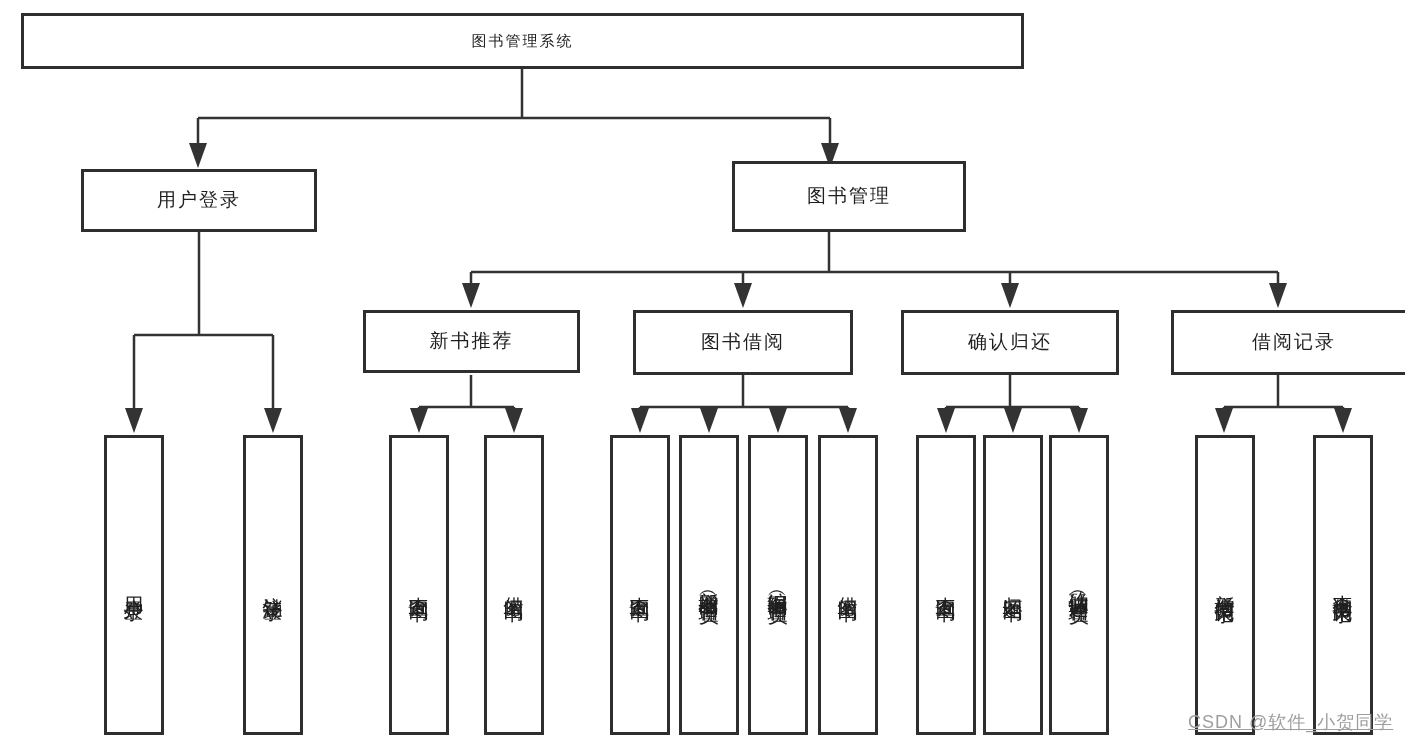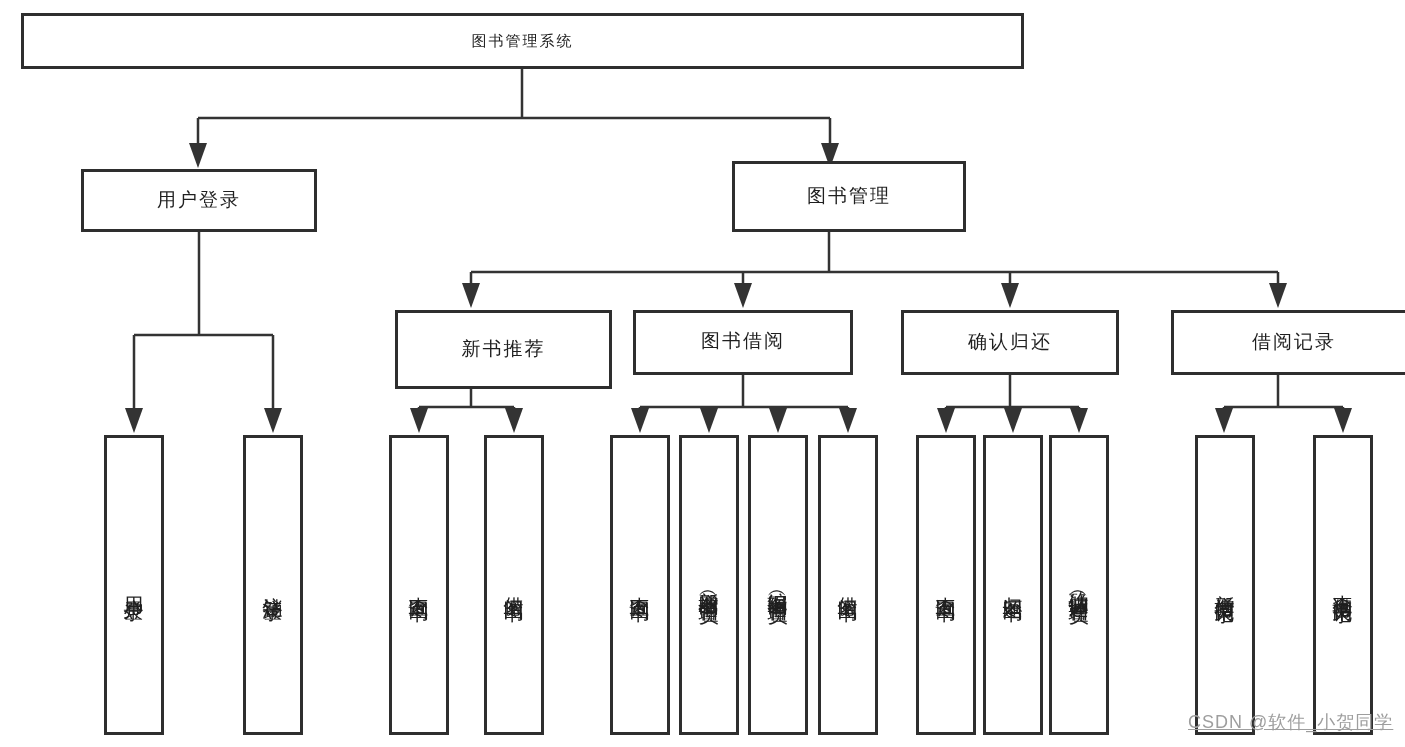--- a/index.html
+++ b/index.html
@@ -104,22 +104,22 @@
     <path class="ln" d="M1278 375 V407 M1224 407 H1343 M1224 407 V412 M1343 407 V412"></path>
     <polygon class="ah" points="1224,433 1215,408 1233,408"></polygon>
     <polygon class="ah" points="1343,433 1334,408 1352,408"></polygon>
   </svg>
 
   <div class="node root" style="left:21px; top:13px; width:1003px; height:56px;">图书管理系统</div>
 
   <div class="node" style="left:81px; top:169px; width:236px; height:63px;">用户登录</div>
   <div class="node" style="left:712px; top:161px; width:234px; height:71px;margin-left:20px;">图书管理</div>
 
-  <div class="node" style="left:363px; top:310px; width:217px; height:79px;margin-left:32px;">新书推荐</div>
-  <div class="node" style="left:633px; top:310px; width:220px; height:65px;font-family:Liberation Mono, monospace;">图书借阅</div>
+  <div class="node" style="left:363px; top:310px; width:217px; height:63px;">新书推荐</div>
+  <div class="node" style="left:633px; top:310px; width:220px; height:65px;">图书借阅</div>
   <div class="node" style="left:901px; top:310px; width:218px; height:65px;">确认归还</div>
   <div class="node" style="left:1171px; top:310px; width:246px; height:65px;">借阅记录</div>
 
   <div class="node v" style="left:104px; top:435px; width:60px; height:300px;">用户登录</div>
   <div class="node v" style="left:243px; top:435px; width:60px; height:300px;">注销登录</div>
 
   <div class="node v" style="left:389px; top:435px; width:60px; height:300px;">查询图书</div>
   <div class="node v" style="left:484px; top:435px; width:60px; height:300px;">借阅图书</div>
 
   <div class="node v" style="left:610px; top:435px; width:60px; height:300px;">查询图书</div>

